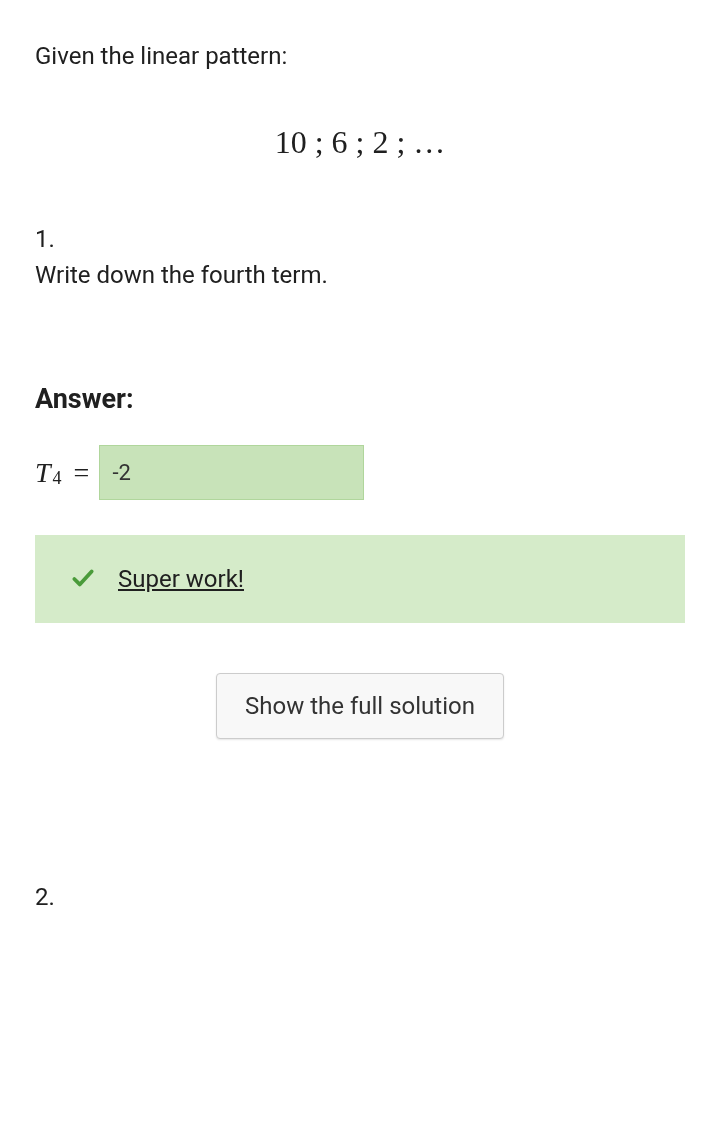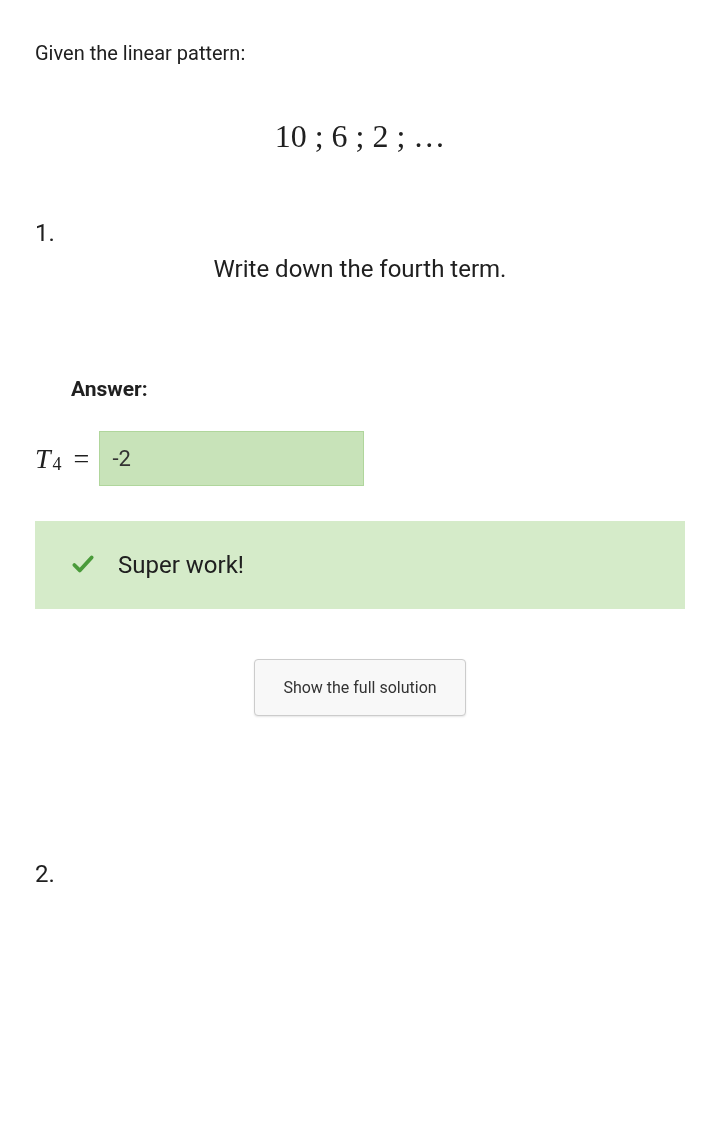--- a/index.html
+++ b/index.html
@@ -8,45 +8,43 @@
       box-sizing: border-box;
     }
     body {
       font-family: -apple-system, BlinkMacSystemFont, 'Segoe UI', Roboto, Arial, sans-serif;
       background: #ffffff;
       padding: 38px 35px;
       width: 720px;
       color: #202020;
     }
     .intro-text {
-      font-size: 20px;
+      font-size: 24px;
       line-height: 1.5;
       margin-bottom: 50px;
     }
     .math-display {
       text-align: center;
       font-size: 32px;
       font-family: 'Times New Roman', Times, serif;
       margin-bottom: 60px;
     }
     .question-number {
       font-size: 24px;
       line-height: 1.5;
     }
     .question-text {
       font-size: 24px;
       line-height: 1.5;
       margin-bottom: 90px;
-      text-align: center;
     }
     .answer-label {
-      font-size: 21px;
+      font-size: 27px;
       font-weight: 700;
       margin-bottom: 30px;
-      margin-left: 36px;
     }
     .answer-row {
       display: flex;
       align-items: center;
       margin-bottom: 35px;
     }
     .math-var {
       font-family: 'Times New Roman', Times, serif;
       font-style: italic;
       font-size: 28px;
@@ -72,20 +70,21 @@
       width: 265px;
       color: #333;
       font-family: inherit;
     }
     .feedback-box {
       background: #d5ebc9;
       padding: 30px 35px;
       display: flex;
       align-items: center;
       margin-bottom: 50px;
+      text-decoration: underline;
     }
     .check-icon {
       width: 26px;
       height: 26px;
       margin-right: 22px;
       flex-shrink: 0;
     }
     .check-icon svg {
       display: block;
     }
@@ -94,21 +93,21 @@
     }
     .solution-btn-wrap {
       text-align: center;
       margin-bottom: 140px;
     }
     .solution-btn {
       background: #f8f8f8;
       border: 1px solid #ccc;
       border-radius: 4px;
       padding: 18px 28px;
-      font-size: 16px;
+      font-size: 24px;
       color: #333;
       cursor: pointer;
       box-shadow: 0 1px 2px rgba(0,0,0,0.1);
       font-family: inherit;
     }
     .question-2 {
       margin-top: 0;
     }
     .question-2 .question-text {
       margin-bottom: 60px;

